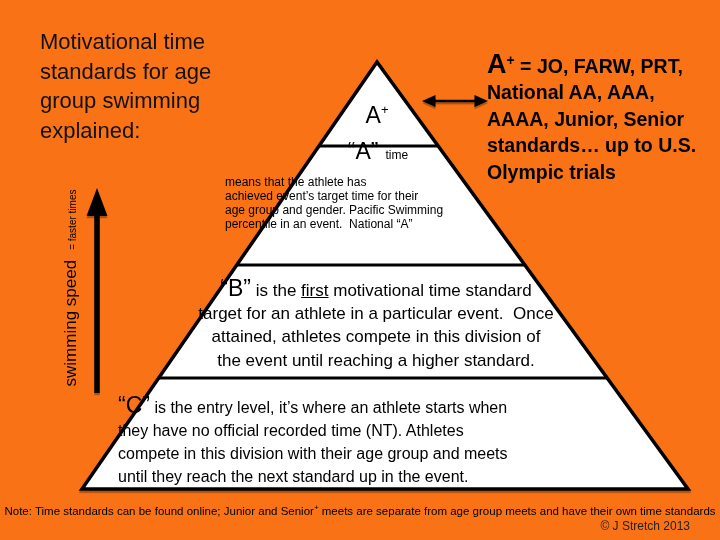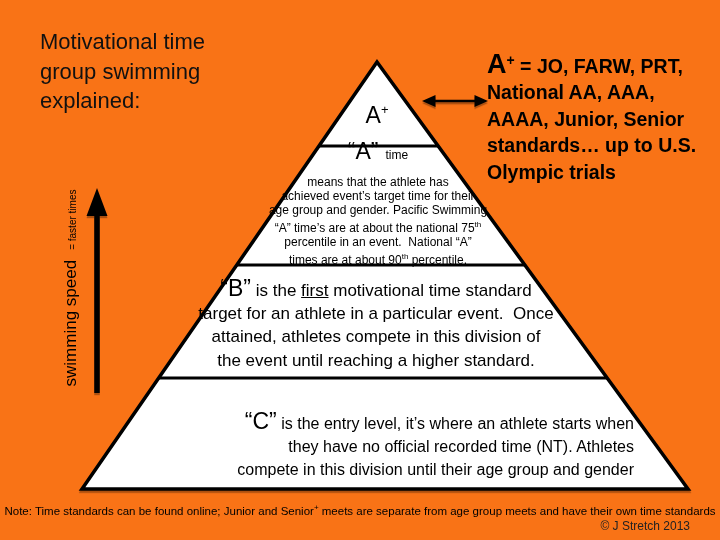--- a/index.html
+++ b/index.html
@@ -31,30 +31,30 @@
   #axis-label .axis-sub { font-size:10px; margin-left:10px; }
 
   
   #apex-label { left:327px; top:102px; width:100px; text-align:center; font-size:23px; }
   #apex-label sup { font-size:13px; }
 
   
   #a-heading { left:248px; top:137px; width:260px; text-align:center; line-height:28px; }
   #a-heading .big { font-size:23px; }
   #a-heading .small { font-size:12px; margin-left:7px; }
-  #a-body { left:225px; top:176px; width:306px; text-align:center; font-size:12px; line-height:13.9px; }
+  #a-body { left:225px; top:176px; width:306px; text-align:left; font-size:12px; line-height:13.9px; }
   #a-body sup { font-size:8px; }
 
   
   #b-block { left:163px; top:277px; width:426px; text-align:center; font-size:17px; line-height:23.2px; }
   #b-block .big { font-size:23px; line-height:1; }
   #b-block .u { text-decoration:underline;text-align:right; }
 
   
-  #c-block { left:118px; top:394px; width:516px; text-align:right; font-size:16px; line-height:23px;margin-top:16px; }
+  #c-block { left:118px; top:394px; width:516px; text-align:left; font-size:16px; line-height:23px; }
   #c-block .big { font-size:23px; line-height:1; }
 
   
   #note { left:0px; top:503px; width:720px; text-align:center; font-size:11.5px; }
   #note sup { font-size:8px; }
   #copyright { right:30px; top:519px; font-size:12px; color:#222; }
 </style>
 </head>
 <body>
 
@@ -78,20 +78,21 @@
       <g>
         <line x1="432" y1="101" x2="478" y2="101" stroke="#000000" stroke-width="2.6"></line>
         <polygon points="422,101 435.5,95 435.5,107" fill="#000000"></polygon>
         <polygon points="488,101 474.5,95 474.5,107" fill="#000000"></polygon>
       </g>
     </g>
   </svg>
 
   <div id="title" class="abs">
     <span class="ln">Motivational time</span>
+    <span class="ln">standards for age</span>
     <span class="ln">group swimming</span>
     <span class="ln">explained:</span>
   </div>
 
   <div id="legend" class="abs">
     <span class="ln"><span class="legend-term">A</span><sup>+</sup><span> = JO, FARW, PRT,</span></span>
     <span class="ln">National AA, AAA,</span>
     <span class="ln">AAAA, Junior, Senior</span>
     <span class="ln">standards… up to U.S.</span>
     <span class="ln">Olympic trials</span>
@@ -105,36 +106,35 @@
     <span>A</span><sup>+</sup>
   </div>
 
   <div id="a-heading" class="abs">
     <span class="big">“A”</span><span class="small">time</span>
   </div>
   <div id="a-body" class="abs">
     <span class="ln">means that the athlete has</span>
     <span class="ln">achieved event’s target time for their</span>
     <span class="ln">age group and gender. Pacific Swimming</span>
-    <span class="ln"><span>“A” time’s are at about the national 75</span><sup>th</sup></span>
     <span class="ln">percentile in an event.  National “A”</span>
-    <span class="ln"><span>times are at about 90</span><sup>th</sup><span> percentile.</span></span>
   </div>
 
   <div id="b-block" class="abs">
     <span class="ln"><span class="big">“B”</span><span> is the </span><span class="u">first</span><span> motivational time standard</span></span>
     <span class="ln">target for an athlete in a particular event.  Once</span>
     <span class="ln">attained, athletes compete in this division of</span>
     <span class="ln">the event until reaching a higher standard.</span>
   </div>
 
   <div id="c-block" class="abs">
     <span class="ln"><span class="big">“C”</span><span> is the entry level, it’s where an athlete starts when</span></span>
     <span class="ln">they have no official recorded time (NT). Athletes</span>
-    <span class="ln">compete in this division until their age group and gender</span>
+    <span class="ln">compete in this division with their age group and meets</span>
+    <span class="ln">until they reach the next standard up in the event.</span>
   </div>
 
   <div id="note" class="abs">
     <span>Note:  Time standards can be found online; Junior and Senior</span><sup>+</sup><span> meets are separate from age group meets and have their own time standards</span>
   </div>
   <div id="copyright" class="abs">© J Stretch 2013</div>
 
 </div>
 
 </body></html>

